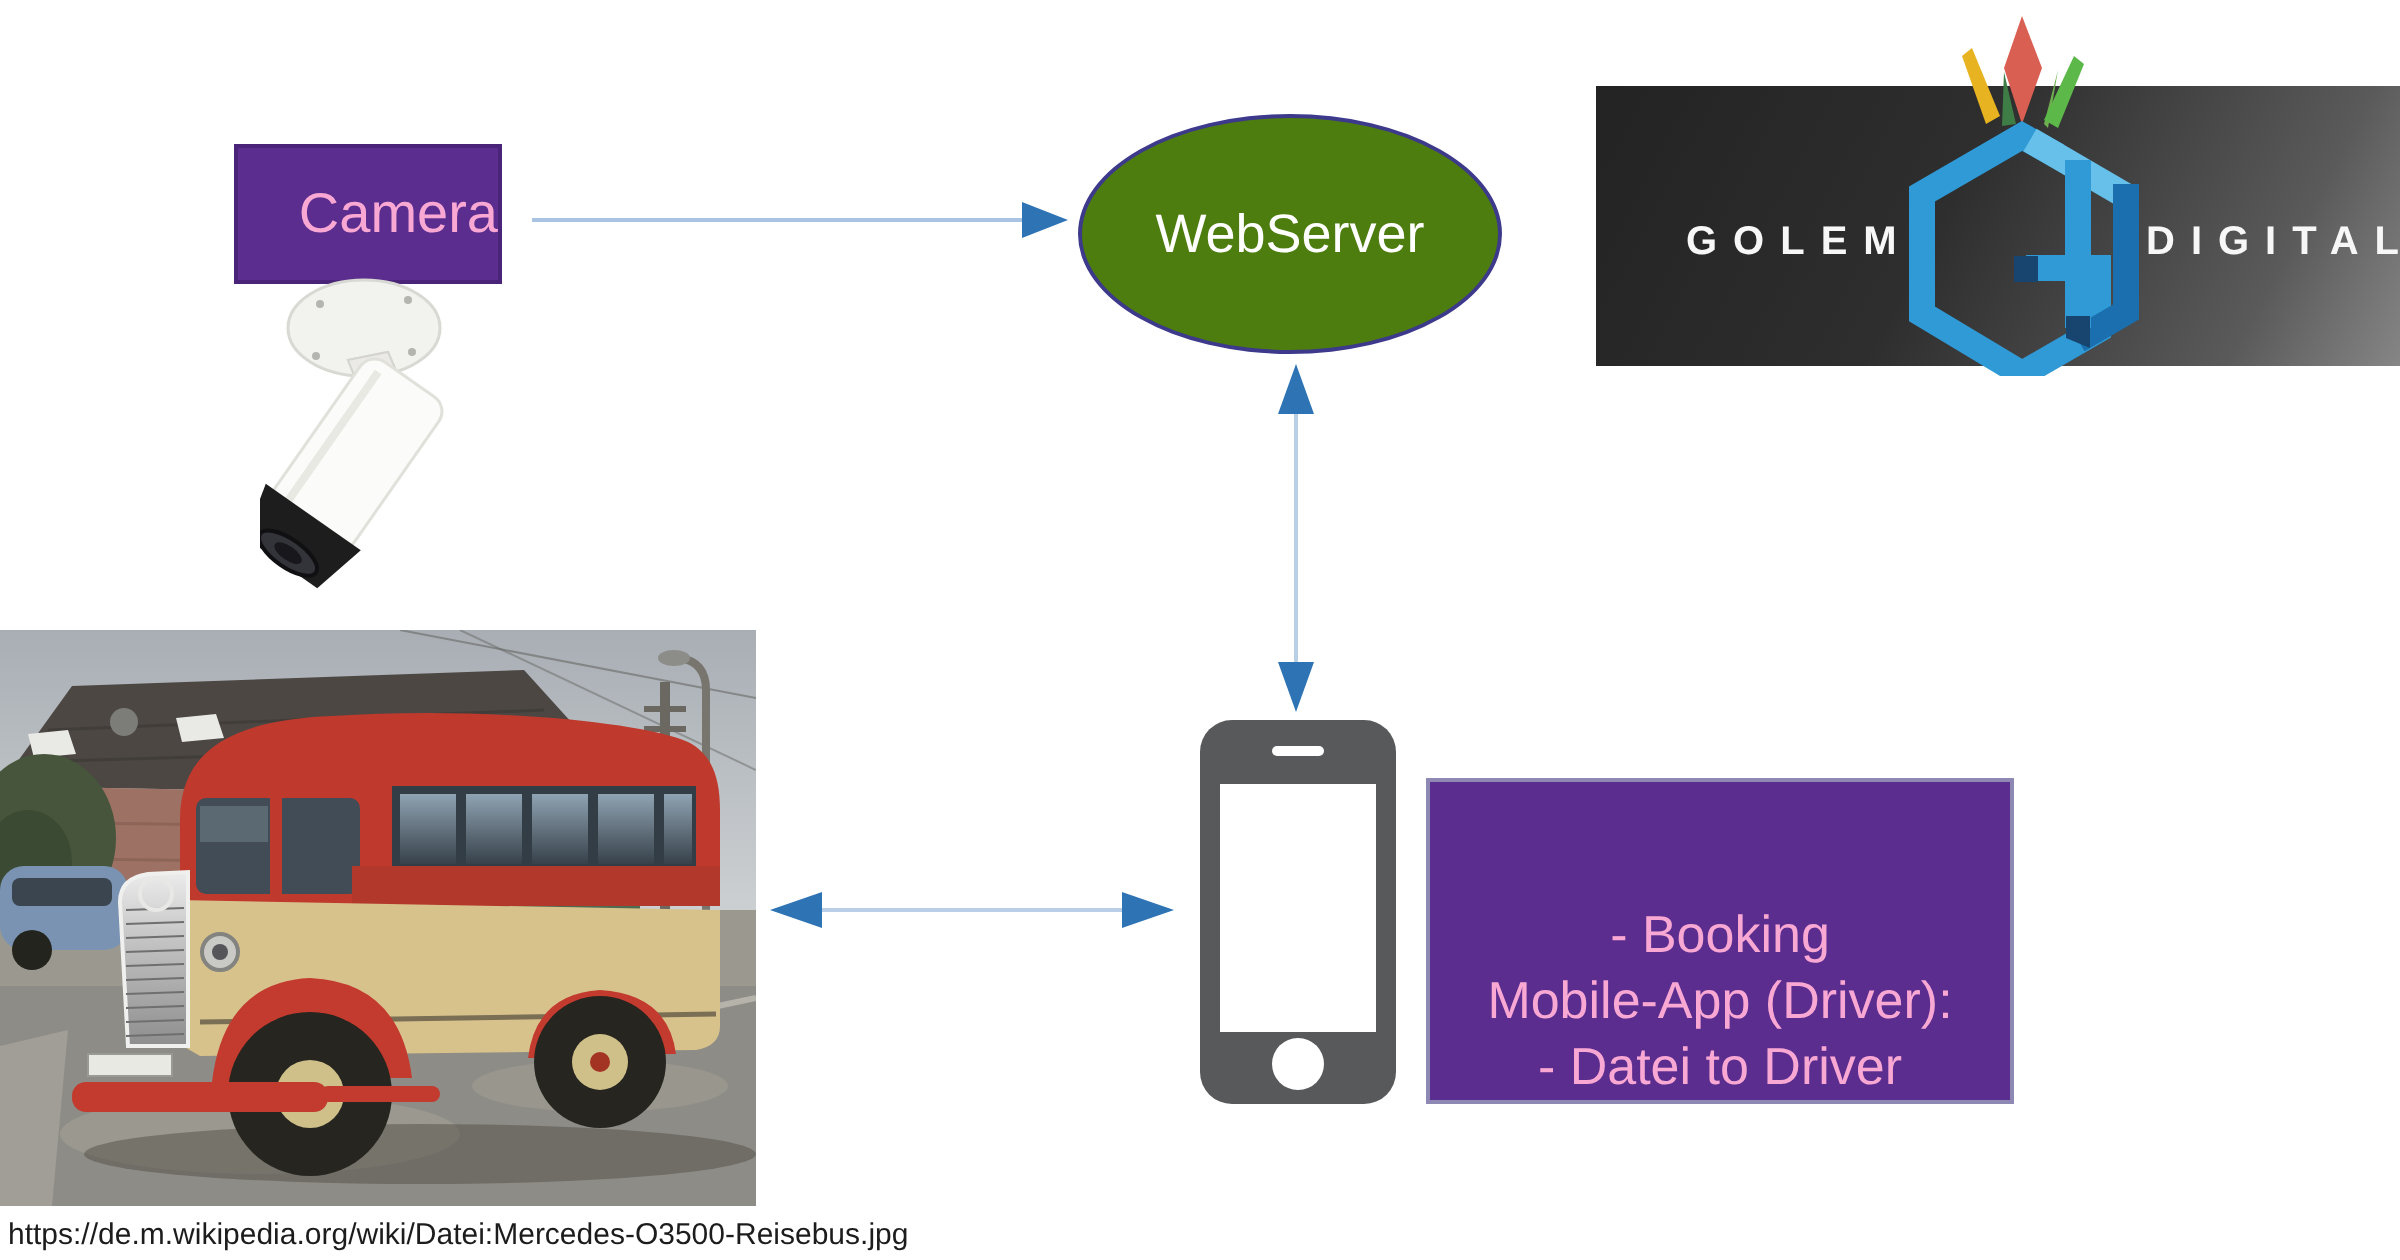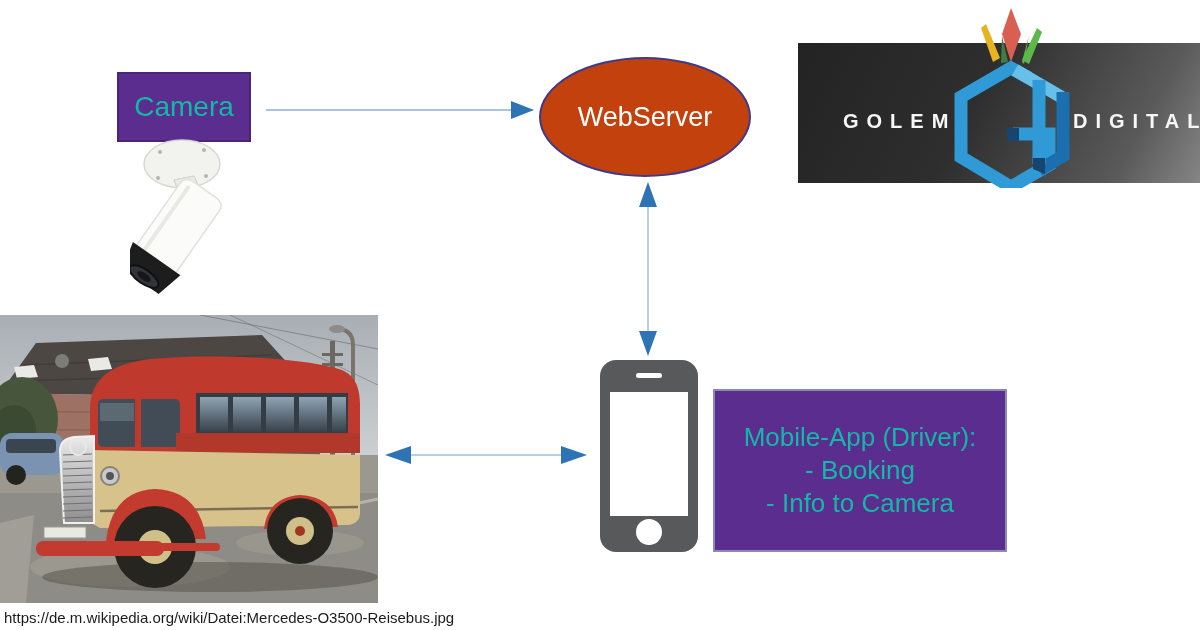--- a/index.html
+++ b/index.html
@@ -1,24 +1,24 @@
 <!DOCTYPE html>
 <html><head>
 <meta charset="utf-8">
 <style>
   html,body{margin:0;padding:0;background:#fff;}
   #canvas{position:relative;width:1200px;height:630px;background:#ffffff;overflow:hidden;
           font-family:"Liberation Sans", sans-serif;}
   .abs{position:absolute;}
   
-  .pbox{background:#5b2d8e;color:#14b8a6;display:flex;align-items:center;justify-content:center;}
+  .pbox{background:#5b2d8e;color:#f9a8d4;display:flex;align-items:center;justify-content:flex-end;}
   #camera-box{left:117px;top:72px;width:130px;height:66px;border:2px solid #4a2478;
               font-size:28px;}
   #webserver-ellipse{left:539px;top:57px;width:208px;height:116px;border-radius:50%;
-              background:#c2410c;border:2px solid #3d3a8c;color:#fff;display:flex;
+              background:#4d7c0f;border:2px solid #3d3a8c;color:#fff;display:flex;
               align-items:center;justify-content:center;font-size:27px;}
   #mobile-box{left:713px;top:389px;width:290px;height:159px;border:2px solid #8d89b4;
               flex-direction:column;font-size:26px;line-height:33px;text-align:center;}
   
   #logo-banner{left:798px;top:43px;width:445px;height:140px;
                background:linear-gradient(118deg,#232323 0%,#2e2e2e 40%,#5a5a5a 75%,#9b9b9b 100%);}
   .logo-word{position:absolute;color:#f7f7f7;font-weight:bold;font-size:20px;letter-spacing:8px;top:67px;}
   #logo-word-left{left:45px;}
   #logo-word-right{left:275px;}
   #logo-mark{left:950px;top:8px;}
@@ -206,18 +206,18 @@
   </svg>
 
   <svg class="abs" style="left:598px;top:358px;" width="102" height="196" viewBox="0 0 102 196">
     <rect x="2" y="2" width="98" height="192" rx="16" fill="#58595b"></rect>
     <rect x="12" y="34" width="78" height="124" fill="#ffffff"></rect>
     <rect x="38" y="15" width="26" height="5" rx="2.5" fill="#ffffff"></rect>
     <circle cx="51" cy="174" r="13" fill="#ffffff"></circle>
   </svg>
 
   <div class="abs pbox" id="mobile-box">
+    <div>- Booking</div>
     <div>Mobile-App (Driver):</div>
-    <div>- Booking</div>
-    <div>- Info to Camera</div>
+    <div>- Datei to Driver</div>
   </div>
 
 </div>
 
 </body></html>

